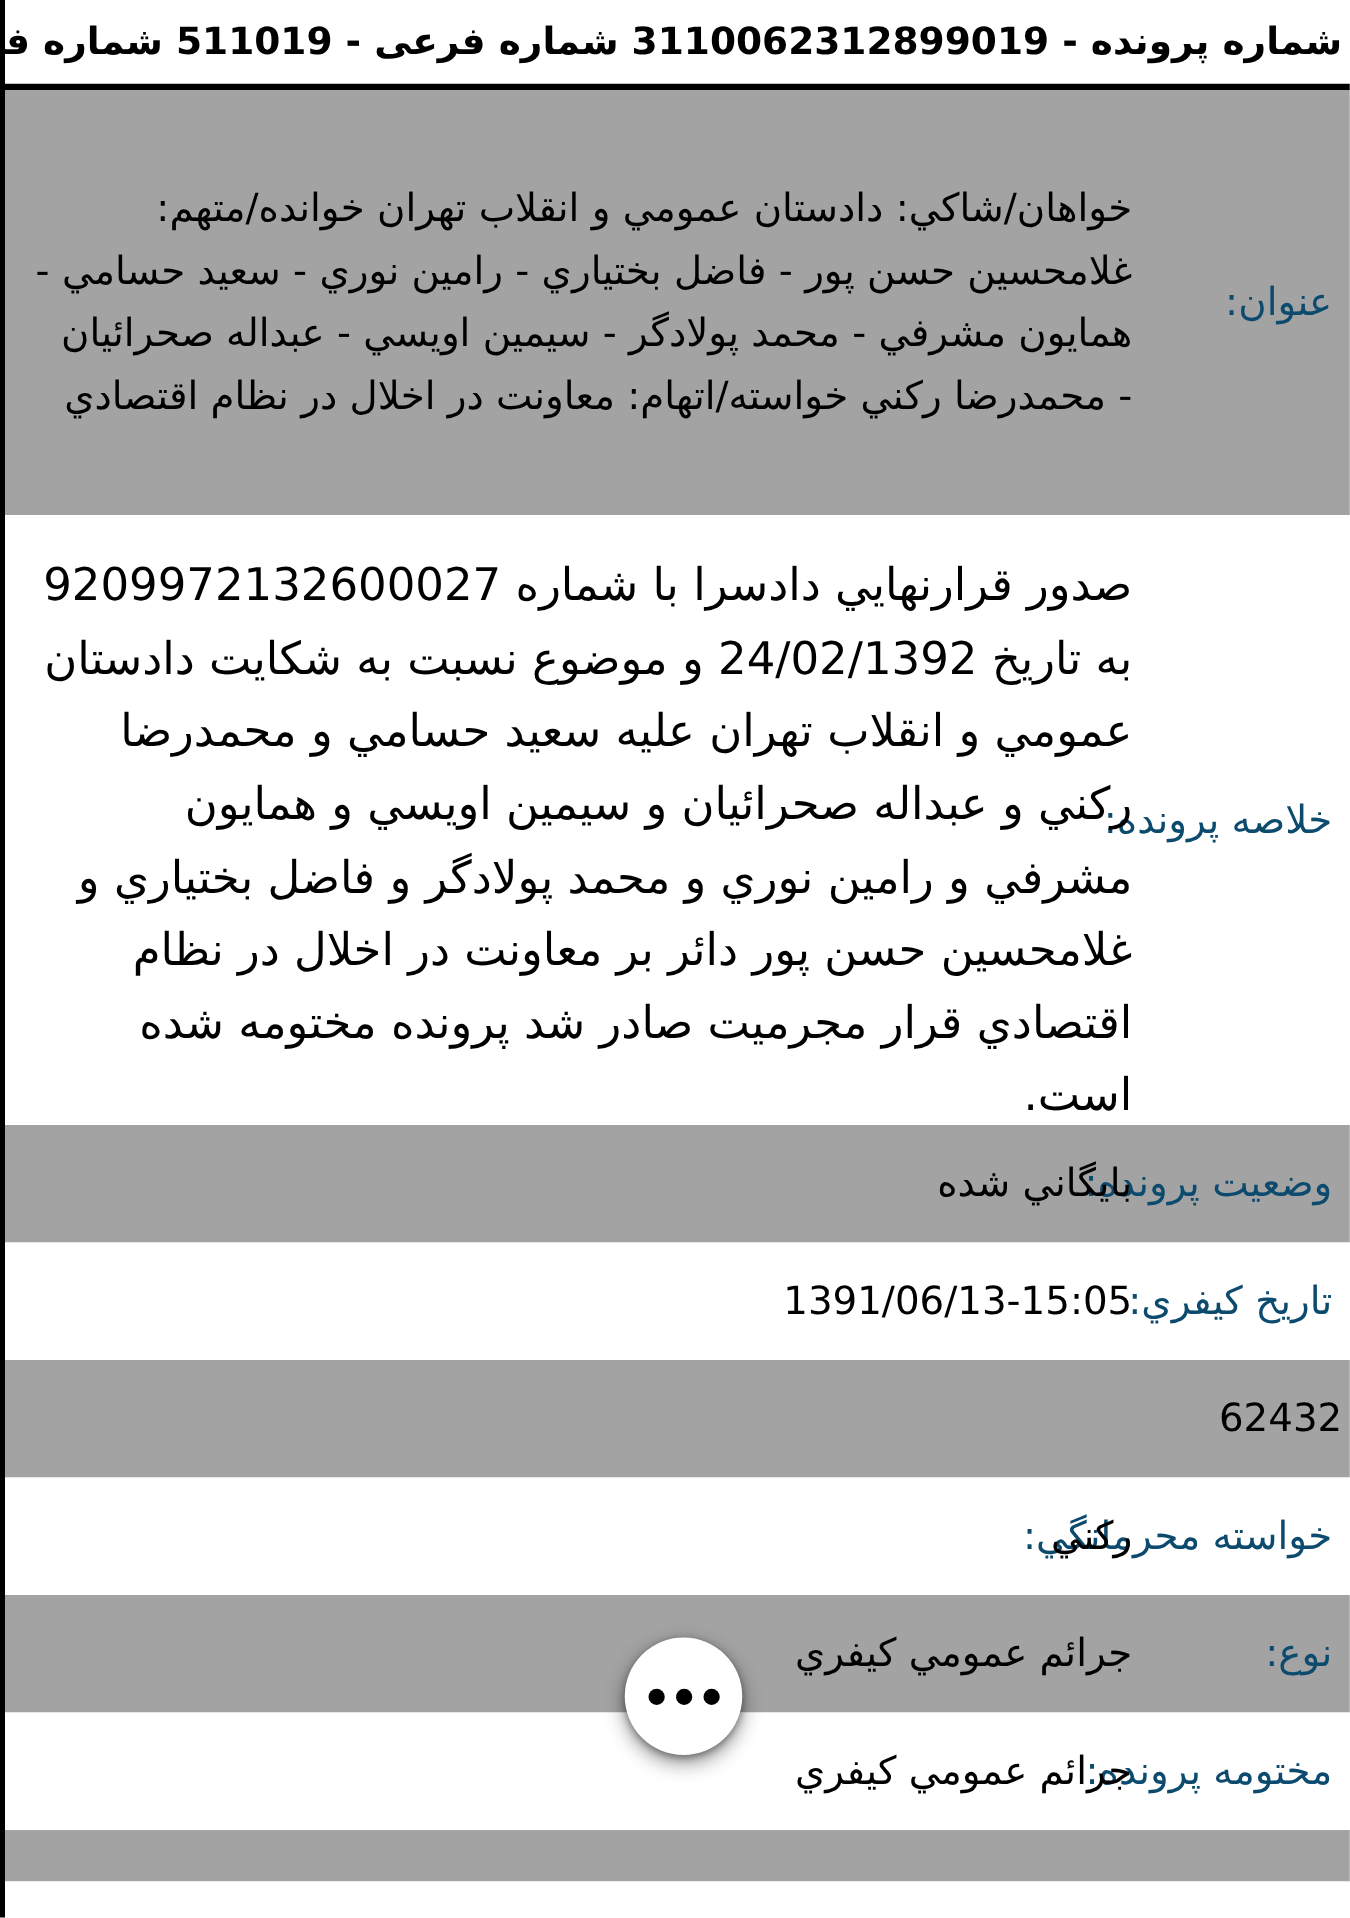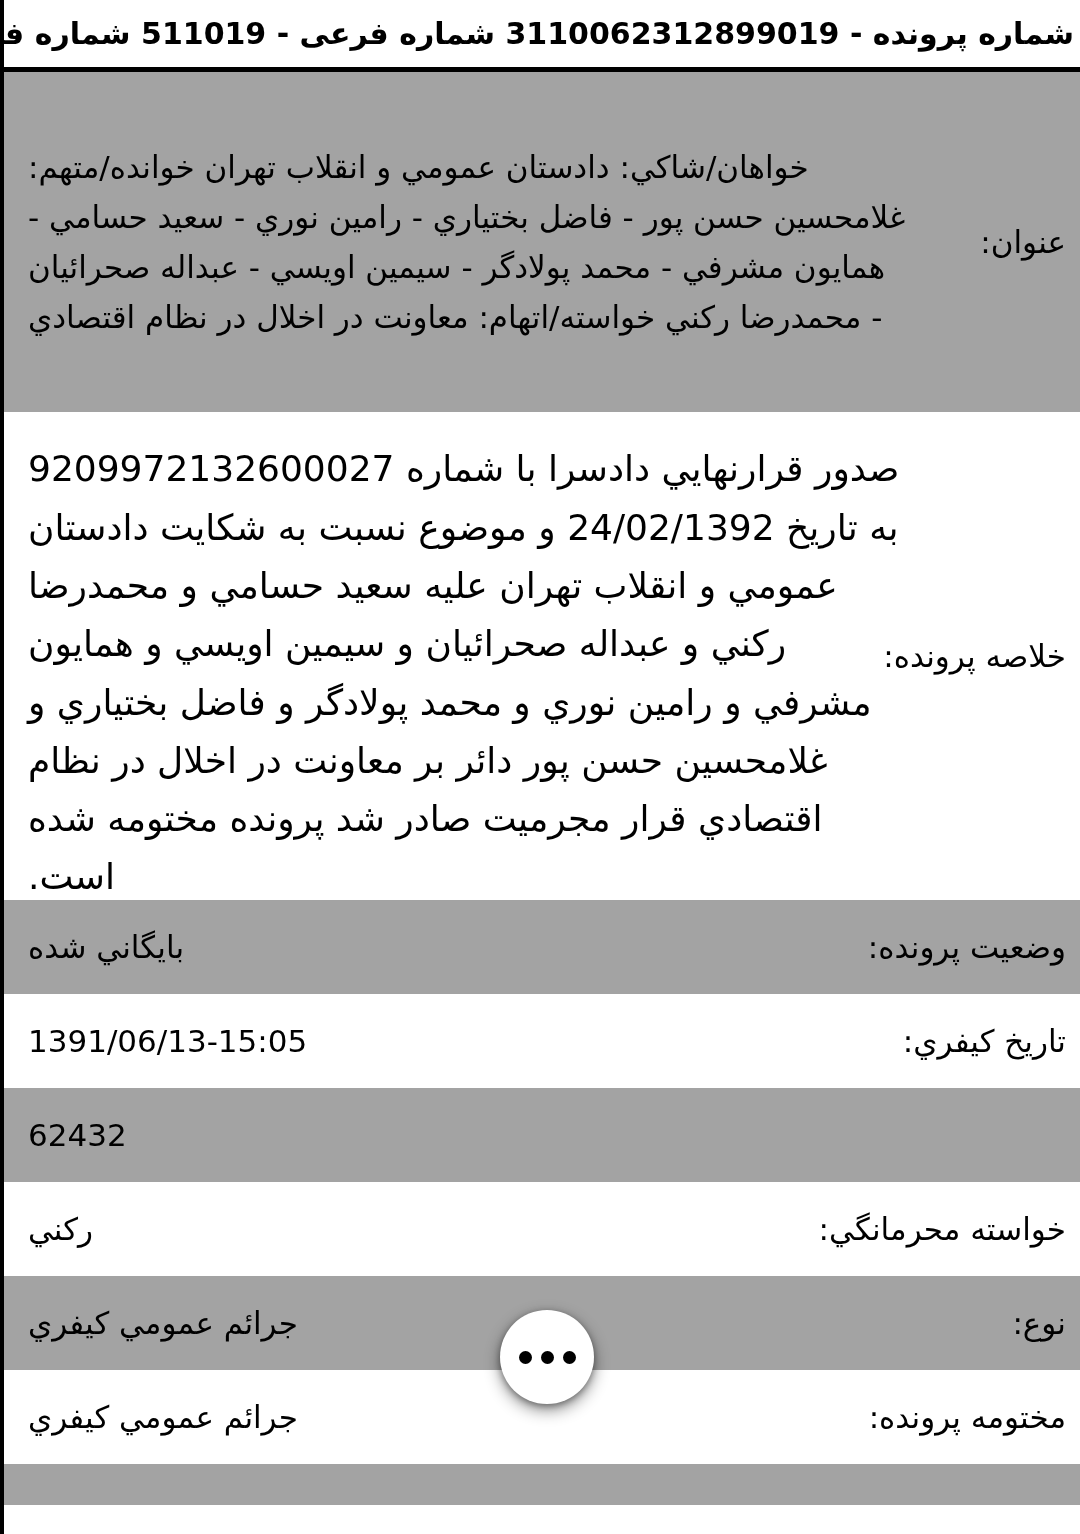--- a/index.html
+++ b/index.html
@@ -59,27 +59,27 @@
   .row.shaded  { background: #a3a3a3; }
   .row.plain   { background: #ffffff; }
 
   .row-label {
     flex: 0 0 auto;
     width: 168px;
     text-align: right;
     padding-right: 14px;
     box-sizing: border-box;
     font-size: 31px;
-    color: #000000;
+    color: #0c4a6e;
     line-height: 1.62;
     white-space: nowrap;
   }
   .row-value {
     flex: 1 1 auto;
-    text-align: left;
+    text-align: right;
     padding-left: 24px;
     padding-right: 6px;
     box-sizing: border-box;
     font-size: 31px;
     color: #000000;
     line-height: 1.62;
     word-wrap: break-word;
   }
 
   

